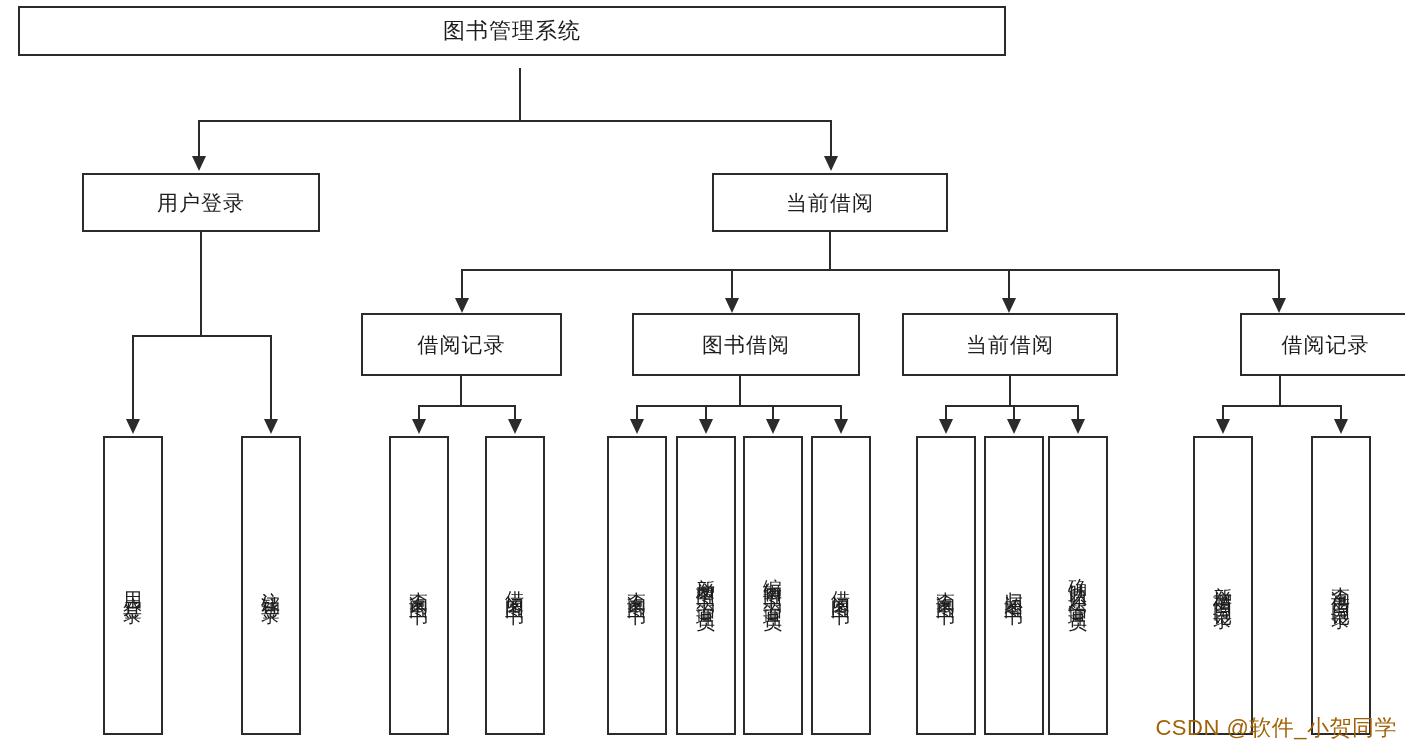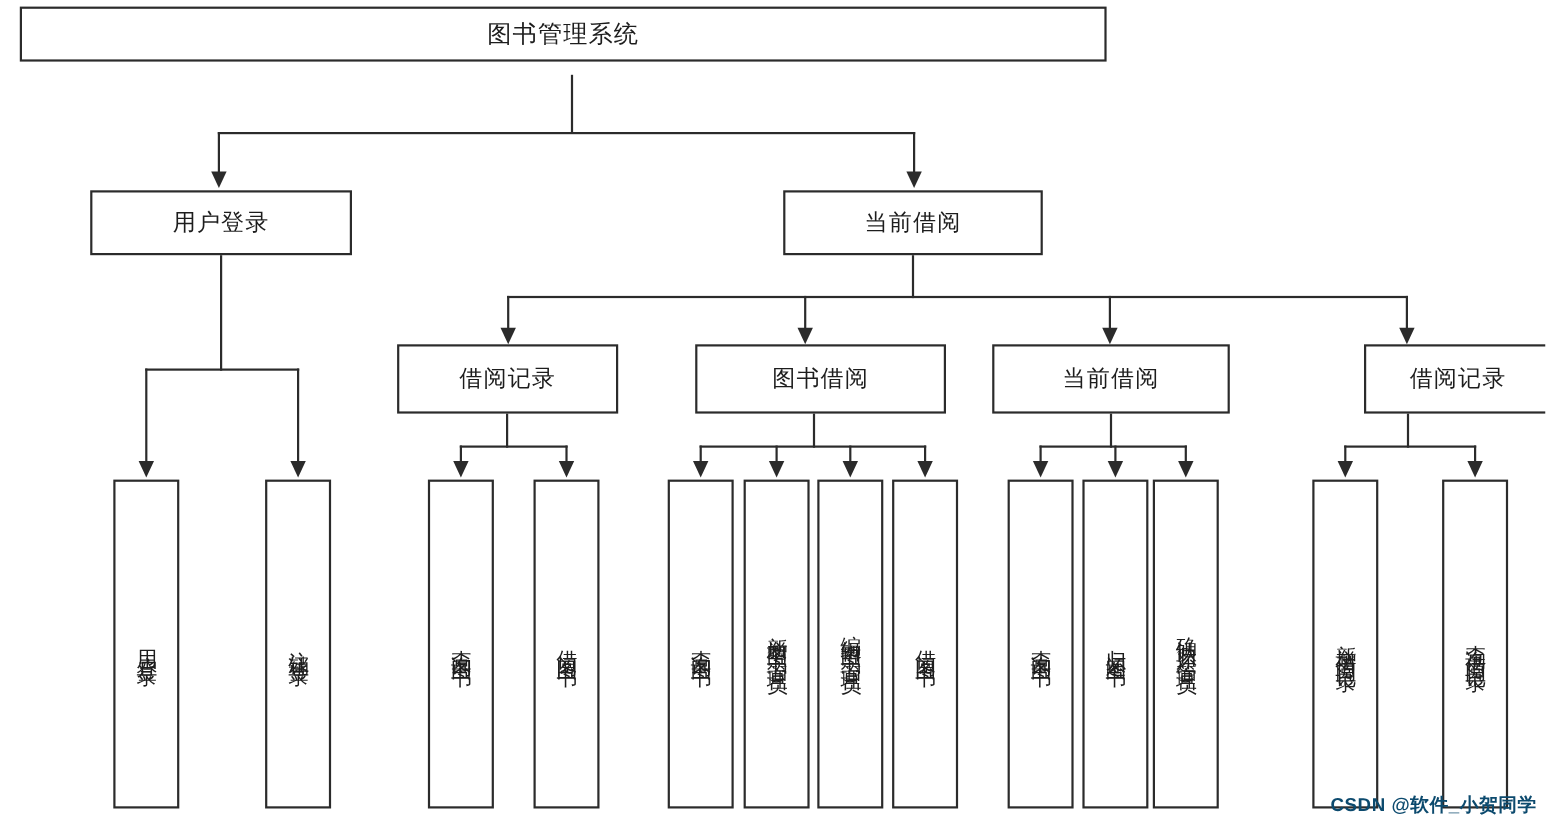--- a/index.html
+++ b/index.html
@@ -58,26 +58,25 @@
     border-left:7px solid transparent;
     border-right:7px solid transparent;
     border-top:15px solid #2b2b2b;
   }
 
   
   #watermark{
     position:absolute;
     right:8px;
     bottom:4px;
-    font-size:17px;
-    color:#0c4a6e;
+    font-size:22px;
+    color:#a16207;
     letter-spacing:0.5px;
     white-space:nowrap;
     user-select:none;
-    font-weight:bold;
   }
 </style>
 </head>
 <body>
 
 <div id="canvas">
 
   <div class="node h root" style="left:18px;top:6px;width:988px;height:50px;">
     <span>图书管理系统</span>
   </div>

